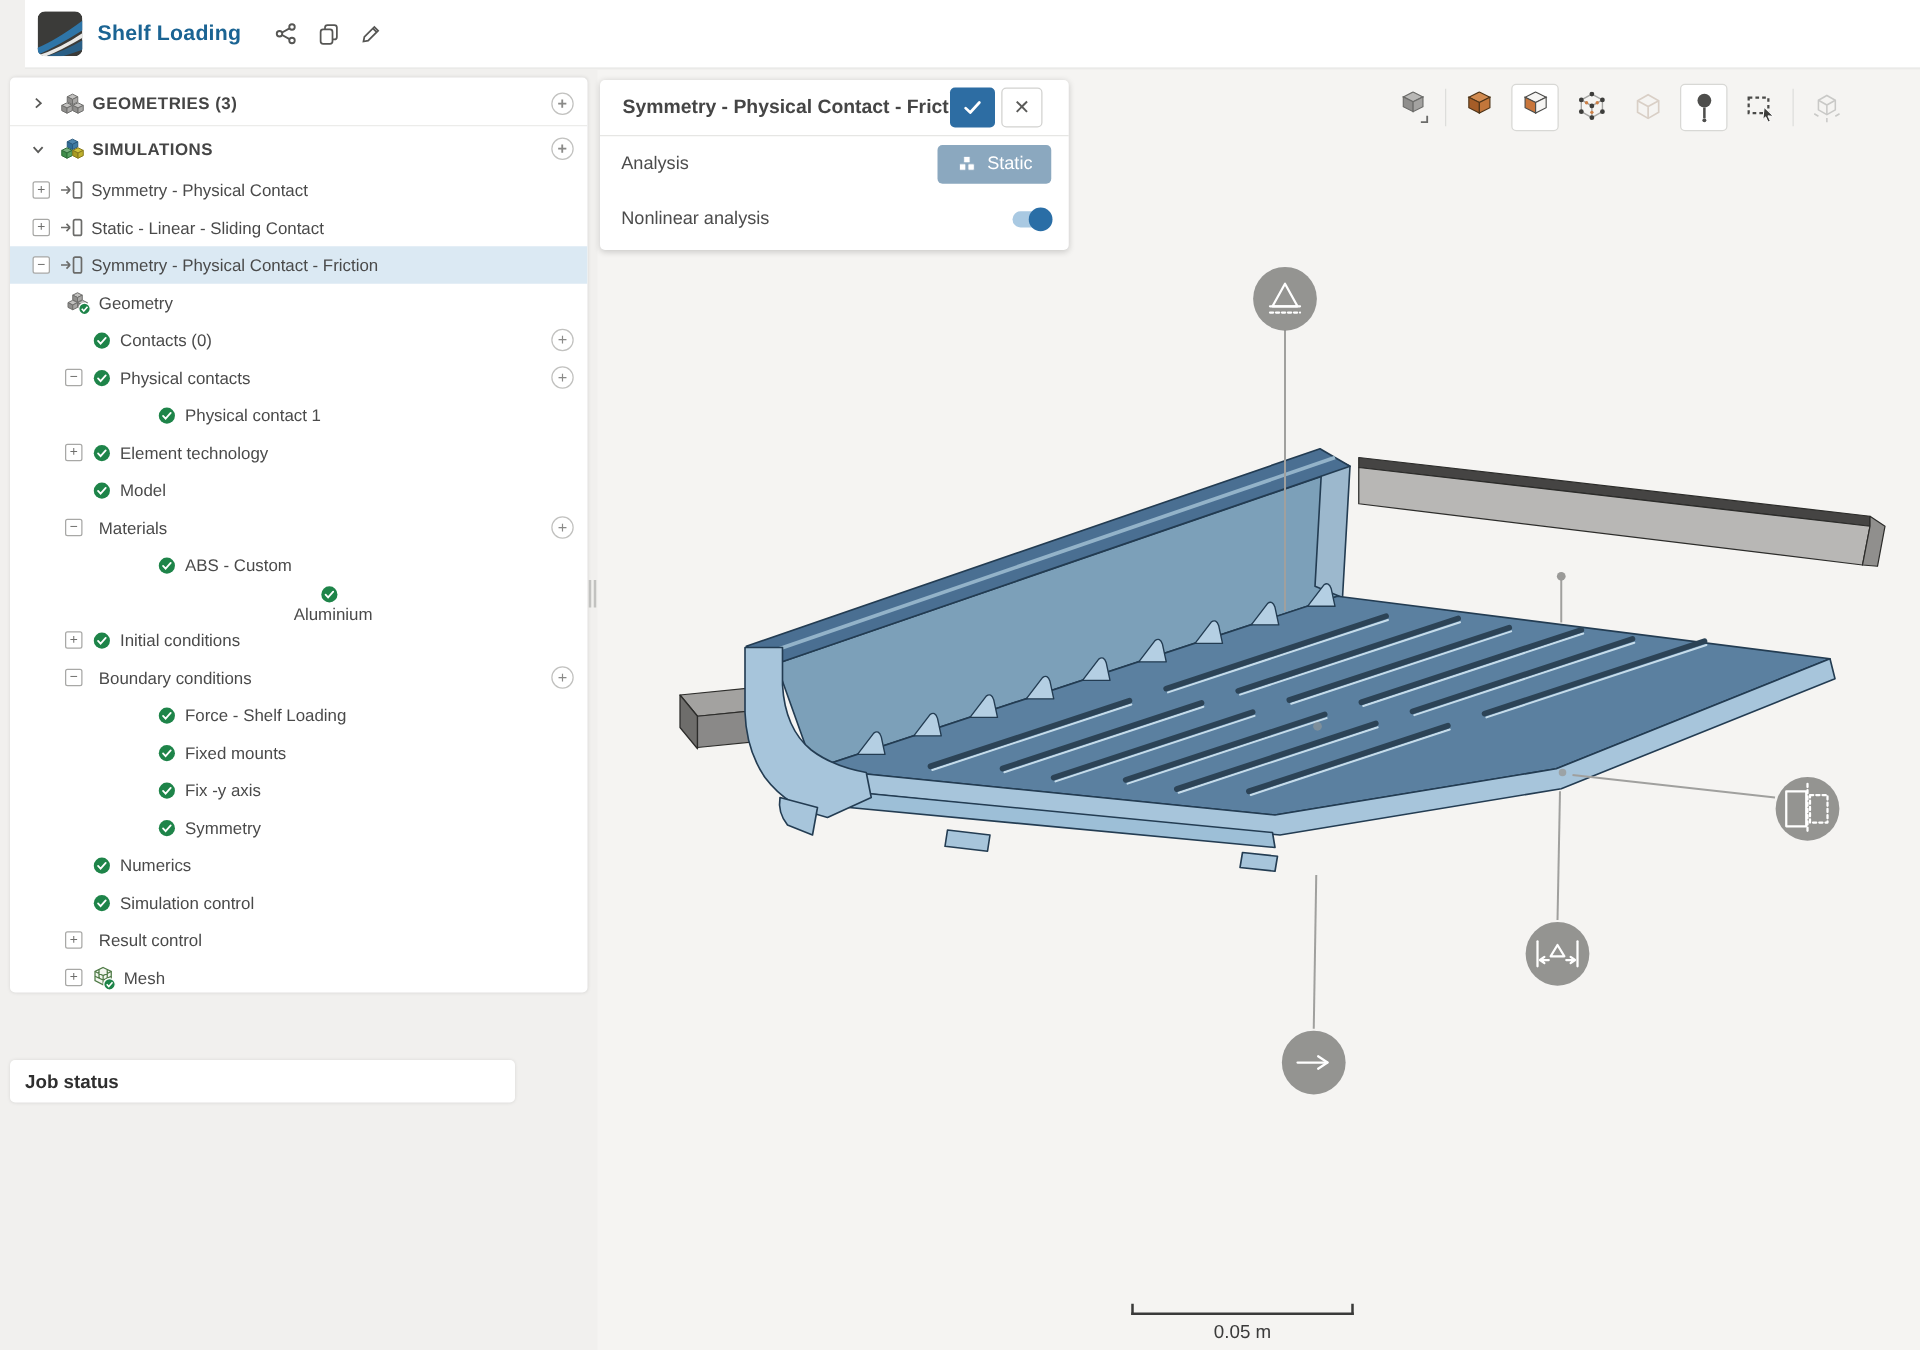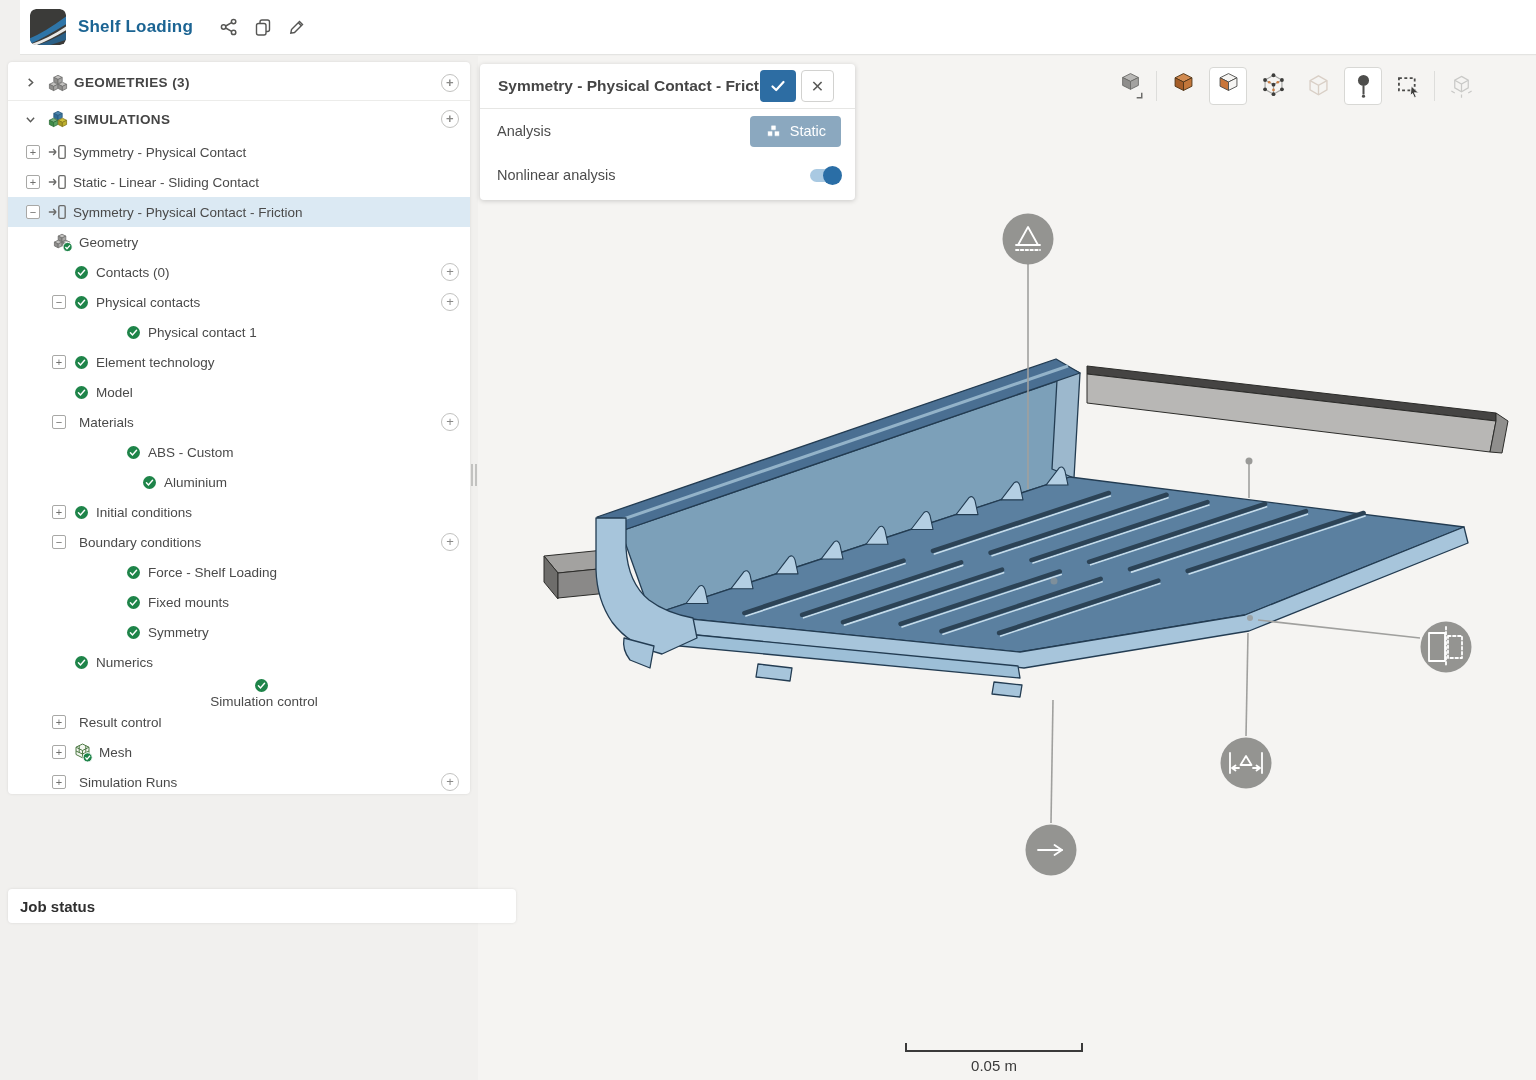--- a/index.html
+++ b/index.html
@@ -42,23 +42,23 @@
   .exp-ph { width:14px; flex:0 0 auto; }
   .chev { width:16px; display:flex; justify-content:center; flex:0 0 auto; }
   .ticon { display:flex; align-items:center; justify-content:center; flex:0 0 auto; }
   .tlabel { margin-left:6px; white-space:nowrap; }
   .tspacer { flex:1; }
   .plusbtn { width:18px; height:18px; border:1px solid #c2c2c0; border-radius:50%; color:#8a8a88; font-size:13px;
              line-height:16px; text-align:center; margin-right:11px; flex:0 0 auto; }
   .grip { position:absolute; left:471px; top:464px; width:8px; height:22px; z-index:21; display:flex; gap:2px; cursor:col-resize; }
   .grip i { width:2px; height:100%; background:#c2c2c0; }
 
-  .job-panel { position:absolute; left:8px; top:848px; width:508px; height:34px; background:#ffffff; border-radius:4px;
+  .job-panel { position:absolute; left:8px; top:848px; width:404px; height:34px; background:#ffffff; border-radius:4px;
                box-shadow:0 0 3px rgba(0,0,0,.10); z-index:20; display:flex; align-items:center; padding-left:12px;
-               font-size:15px; font-weight:bold; color:#2f2f2f;margin-top:41px; }
+               font-size:15px; font-weight:bold; color:#2f2f2f; }
 
   
   .dialog { position:absolute; left:480px; top:64px; width:375px; height:136px; background:#ffffff; border-radius:4px;
             box-shadow:0 1px 5px rgba(0,0,0,.18); z-index:35; }
   .dlg-title-row { height:45px; border-bottom:1px solid #e6e6e4; display:flex; align-items:center; padding:0 8px 0 18px; }
   .dlg-title { font-size:15.5px; font-weight:bold; color:#454545; white-space:nowrap; overflow:hidden; width:262px; }
   .dlg-check { width:36px; height:32px; background:var(--accent); border-radius:4px; display:flex; align-items:center;
                justify-content:center; cursor:pointer; margin-right:5px; }
   .dlg-close { width:33px; height:32px; background:#fff; border:1px solid #d2d2d0; border-radius:4px; color:#5a5a58;
                font-size:16px; display:flex; align-items:center; justify-content:center; cursor:pointer; }
@@ -493,21 +493,21 @@
       <span style="width:7px"></span>
       <span class="ticon">
         <svg width="17" height="17" viewBox="0 0 20 20">
  <circle cx="10" cy="10" r="7.6" fill="#1e8449"></circle>
           <path d="M6.4,10.2 l2.4,2.6 l4.8,-5.4" stroke="#fff" stroke-width="1.7" fill="none" stroke-linecap="round"></path>
         </svg>
       </span>
       <span class="tlabel">ABS - Custom</span>
       <span class="tspacer"></span>
     </div>
-    <div class="trow" style="padding-left: 112px;">
+    <div class="trow" style="padding-left: 49px; flex-direction: column;">
       <span class="exp-ph"></span>
       <span style="width:7px"></span>
       <span class="ticon">
         <svg width="17" height="17" viewBox="0 0 20 20">
  <circle cx="10" cy="10" r="7.6" fill="#1e8449"></circle>
           <path d="M6.4,10.2 l2.4,2.6 l4.8,-5.4" stroke="#fff" stroke-width="1.7" fill="none" stroke-linecap="round"></path>
         </svg>
       </span>
       <span class="tlabel">Aluminium</span>
       <span class="tspacer"></span>
@@ -557,36 +557,48 @@
     </div>
     <div class="trow" style="padding-left: 96px;">
       <span class="exp-ph"></span>
       <span style="width:7px"></span>
       <span class="ticon">
         <svg width="17" height="17" viewBox="0 0 20 20">
  <circle cx="10" cy="10" r="7.6" fill="#1e8449"></circle>
           <path d="M6.4,10.2 l2.4,2.6 l4.8,-5.4" stroke="#fff" stroke-width="1.7" fill="none" stroke-linecap="round"></path>
         </svg>
       </span>
+      <span class="tlabel">Fix -y axis</span>
+      <span class="tspacer"></span>
+    </div>
+    <div class="trow" style="padding-left: 96px;">
+      <span class="exp-ph"></span>
+      <span style="width:7px"></span>
+      <span class="ticon">
+        <svg width="17" height="17" viewBox="0 0 20 20">
+ <circle cx="10" cy="10" r="7.6" fill="#1e8449"></circle>
+          <path d="M6.4,10.2 l2.4,2.6 l4.8,-5.4" stroke="#fff" stroke-width="1.7" fill="none" stroke-linecap="round"></path>
+        </svg>
+      </span>
       <span class="tlabel">Symmetry</span>
       <span class="tspacer"></span>
     </div>
     <div class="trow" style="padding-left: 44px;">
       <span class="exp-ph"></span>
       <span style="width:7px"></span>
       <span class="ticon">
         <svg width="17" height="17" viewBox="0 0 20 20">
  <circle cx="10" cy="10" r="7.6" fill="#1e8449"></circle>
           <path d="M6.4,10.2 l2.4,2.6 l4.8,-5.4" stroke="#fff" stroke-width="1.7" fill="none" stroke-linecap="round"></path>
         </svg>
       </span>
       <span class="tlabel">Numerics</span>
       <span class="tspacer"></span>
     </div>
-    <div class="trow" style="padding-left: 44px; flex-direction: column;">
+    <div class="trow" style="padding-left: 44px;">
       <span class="exp-ph"></span>
       <span style="width:7px"></span>
       <span class="ticon">
         <svg width="17" height="17" viewBox="0 0 20 20">
  <circle cx="10" cy="10" r="7.6" fill="#1e8449"></circle>
           <path d="M6.4,10.2 l2.4,2.6 l4.8,-5.4" stroke="#fff" stroke-width="1.7" fill="none" stroke-linecap="round"></path>
         </svg>
       </span>
       <span class="tlabel">Simulation control</span>
       <span class="tspacer"></span>

